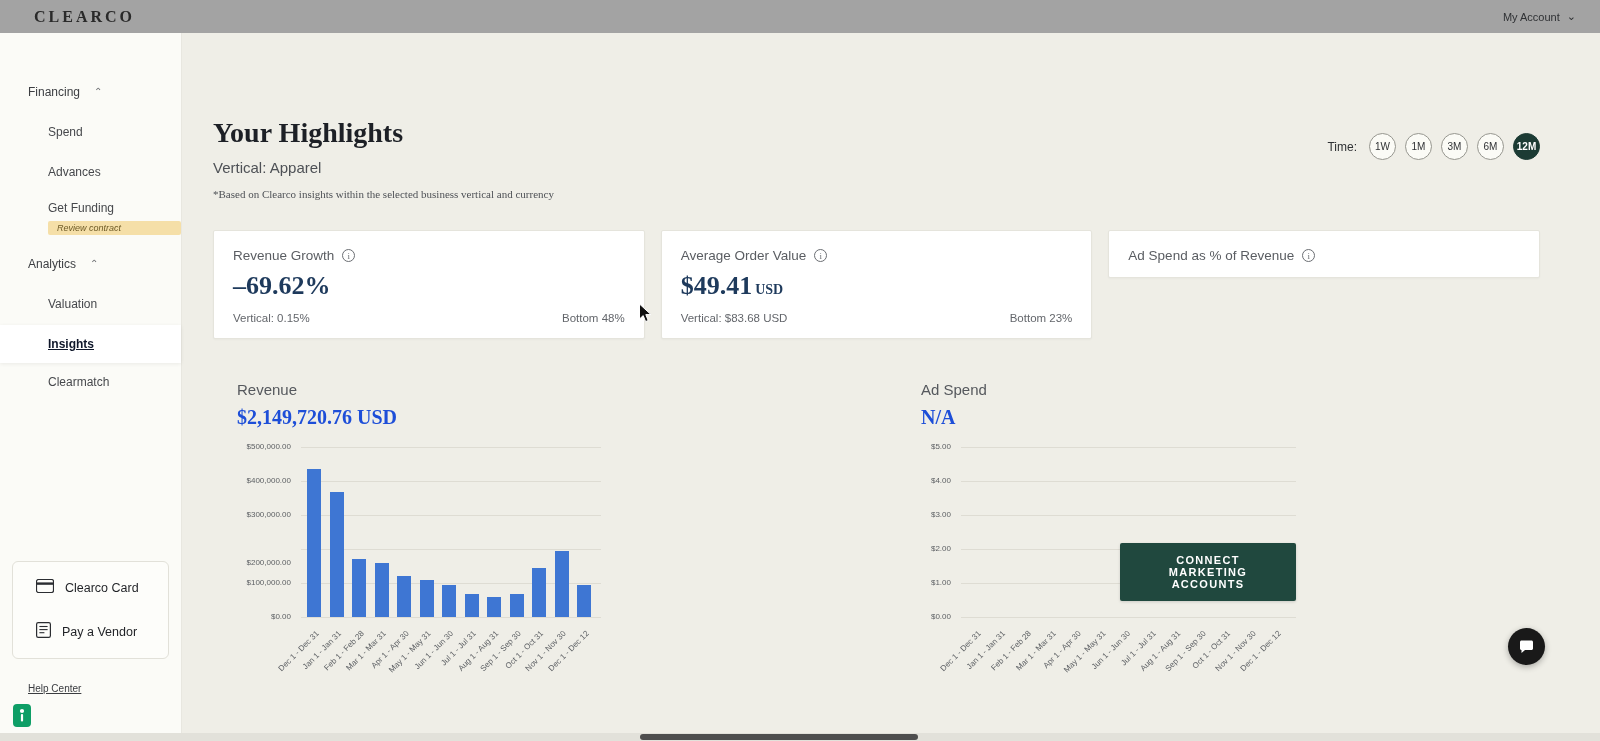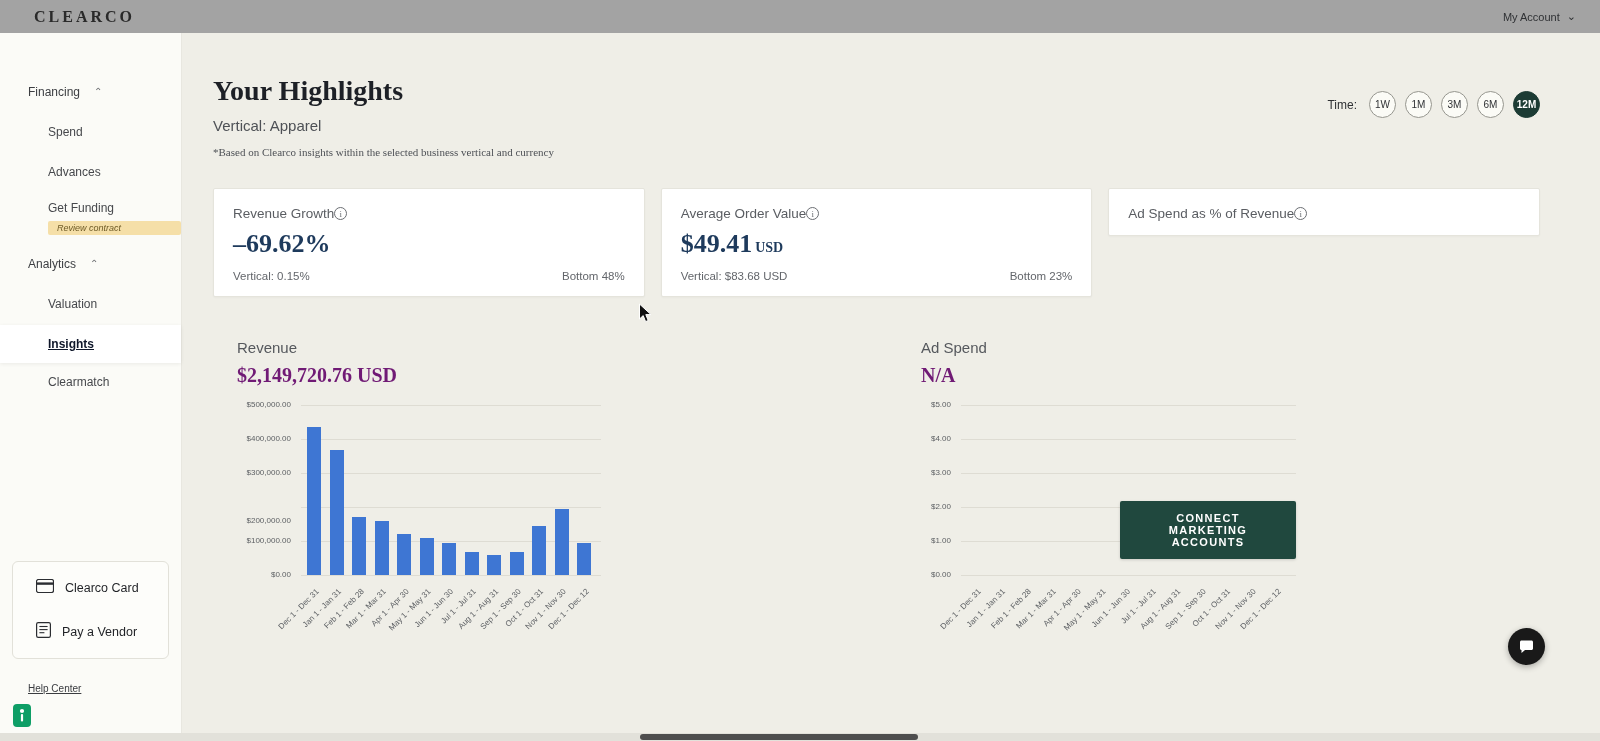--- a/index.html
+++ b/index.html
@@ -54,41 +54,41 @@
     padding: 13px 15px; font-size: 12.5px; color: #1f2125; cursor: pointer;
   }
   .help { margin: 24px 0 0 28px; font-size: 10px; color: #3a3c40; text-decoration: underline; cursor: pointer; }
   .a11y-widget {
     margin: 10px 0 14px 13px; width: 18px; height: 23px; border-radius: 4px;
     background: #0e9e66; display: flex; align-items: center; justify-content: center; cursor: pointer;
   }
   
   .main {
     position: absolute; top: 33px; left: 183px; right: 0; bottom: 0;
-    background: #efeee7; padding: 42px 60px 0 30px; overflow: hidden;
+    background: #efeee7; padding: 84px 60px 0 30px; overflow: hidden;
   }
   .header-row { display: flex; justify-content: space-between; align-items: flex-start; }
   .page-title { font-family: "Liberation Serif", serif; font-size: 28px; font-weight: bold; color: #1d2026; }
   .page-subtitle { margin-top: 10px; font-size: 15px; color: #4e5156; }
   .disclaimer { margin-top: 12px; font-family: "Liberation Serif", serif; font-size: 11px; color: #4e5156; }
   .time-filter { display: flex; align-items: center; gap: 9px; margin-top: 16px; }
   .time-label { font-size: 12px; color: #2f3134; margin-right: 3px; }
   .time-pill {
     width: 27px; height: 27px; border-radius: 50%;
     border: 1px solid #96968f; background: #fbfbf6;
     font-family: "Liberation Sans", sans-serif; font-size: 10px; color: #2f3134; cursor: pointer;
   }
   .time-pill.active { background: #1c3b34; border-color: #1c3b34; color: #ffffff; font-weight: bold; }
   
   .cards-row { display: flex; gap: 16px; margin-top: 30px; align-items: flex-start; }
   .card {
     flex: 1 1 0; background: #ffffff; border: 1px solid #e5e4dc; border-radius: 2px;
     padding: 17px 19px 14px; box-shadow: 0 1px 2px rgba(0,0,0,0.03);
   }
-  .card-title-row { display: flex; align-items: center; font-size: 13.5px; color: #5a5d62; }
+  .card-title-row { display: flex; align-items: center; gap: 8px; font-size: 13.5px; color: #5a5d62; }
   .info-icon {
     width: 13px; height: 13px; border: 1px solid #6b6e73; border-radius: 50%;
     display: inline-flex; align-items: center; justify-content: center;
     font-size: 9px; font-family: "Liberation Serif", serif; color: #6b6e73; cursor: pointer; flex: 0 0 auto;
   }
   .card-value {
     margin-top: 8px; font-family: "Liberation Serif", serif;
     font-size: 26px; font-weight: bold; color: #1e3a5c;
   }
   .card-value .unit { font-size: 14px; margin-left: 3px; }
@@ -97,21 +97,21 @@
     background: #20483e; color: #ffffff; border: none; border-radius: 2px;
     font-family: "Liberation Sans", sans-serif; font-size: 11px; font-weight: bold; letter-spacing: 1.2px;
     padding: 9px 16px; cursor: pointer; box-shadow: 0 1px 3px rgba(0,0,0,0.15);
   }
   .card .btn-row { margin-top: 9px; display: flex; justify-content: center; }
   
   .charts-row { display: flex; margin-top: 42px; }
   .chart-block-left { width: 708px; padding-left: 24px; flex: 0 0 auto; }
   .chart-block-right { flex: 1 1 auto; position: relative; }
   .chart-label { font-size: 15px; color: #55585d; }
-  .chart-total { margin-top: 8px; font-family: "Liberation Serif", serif; font-size: 20px; font-weight: bold; color: #701a75; }
+  .chart-total { margin-top: 8px; font-family: "Liberation Serif", serif; font-size: 20px; font-weight: bold; color: #1d4ed8; }
   .chart { position: relative; margin-top: 18px; height: 255px; }
   .yaxis { position: absolute; left: 0; top: 0; height: 170px; }
   #revenue-chart .yaxis { width: 58px; }
   #adspend-chart .yaxis { width: 34px; }
   .ytick { position: absolute; right: 4px; font-size: 8px; color: #5c5f63; white-space: nowrap; }
   .plot { position: absolute; top: 0; height: 170px; }
   #revenue-chart .plot { left: 64px; width: 300px; }
   #adspend-chart .plot { left: 40px; width: 335px; }
   .gridline { position: absolute; left: 0; right: 0; height: 1px; background: #dedcd3; }
   .bar { position: absolute; bottom: 0; }

